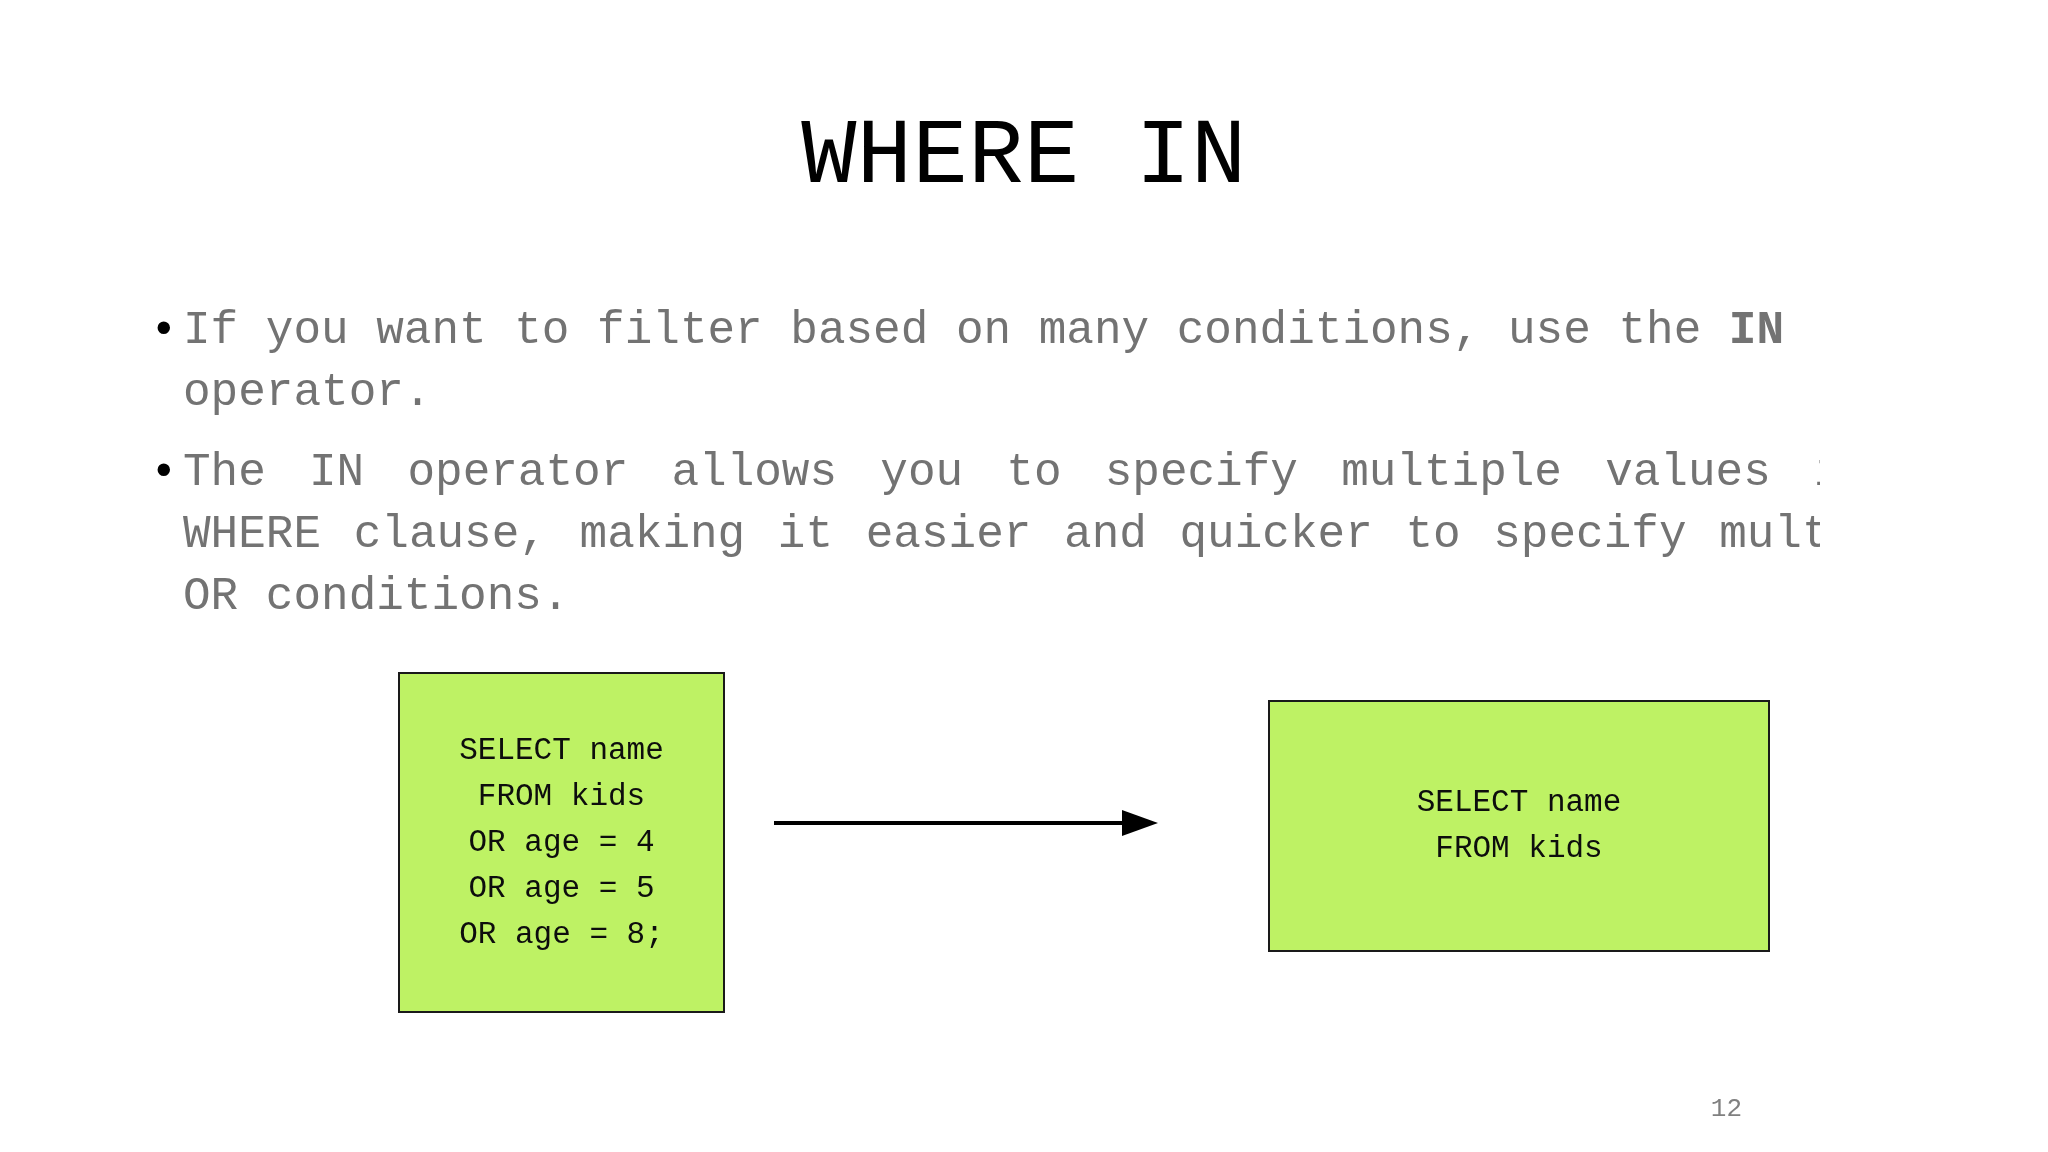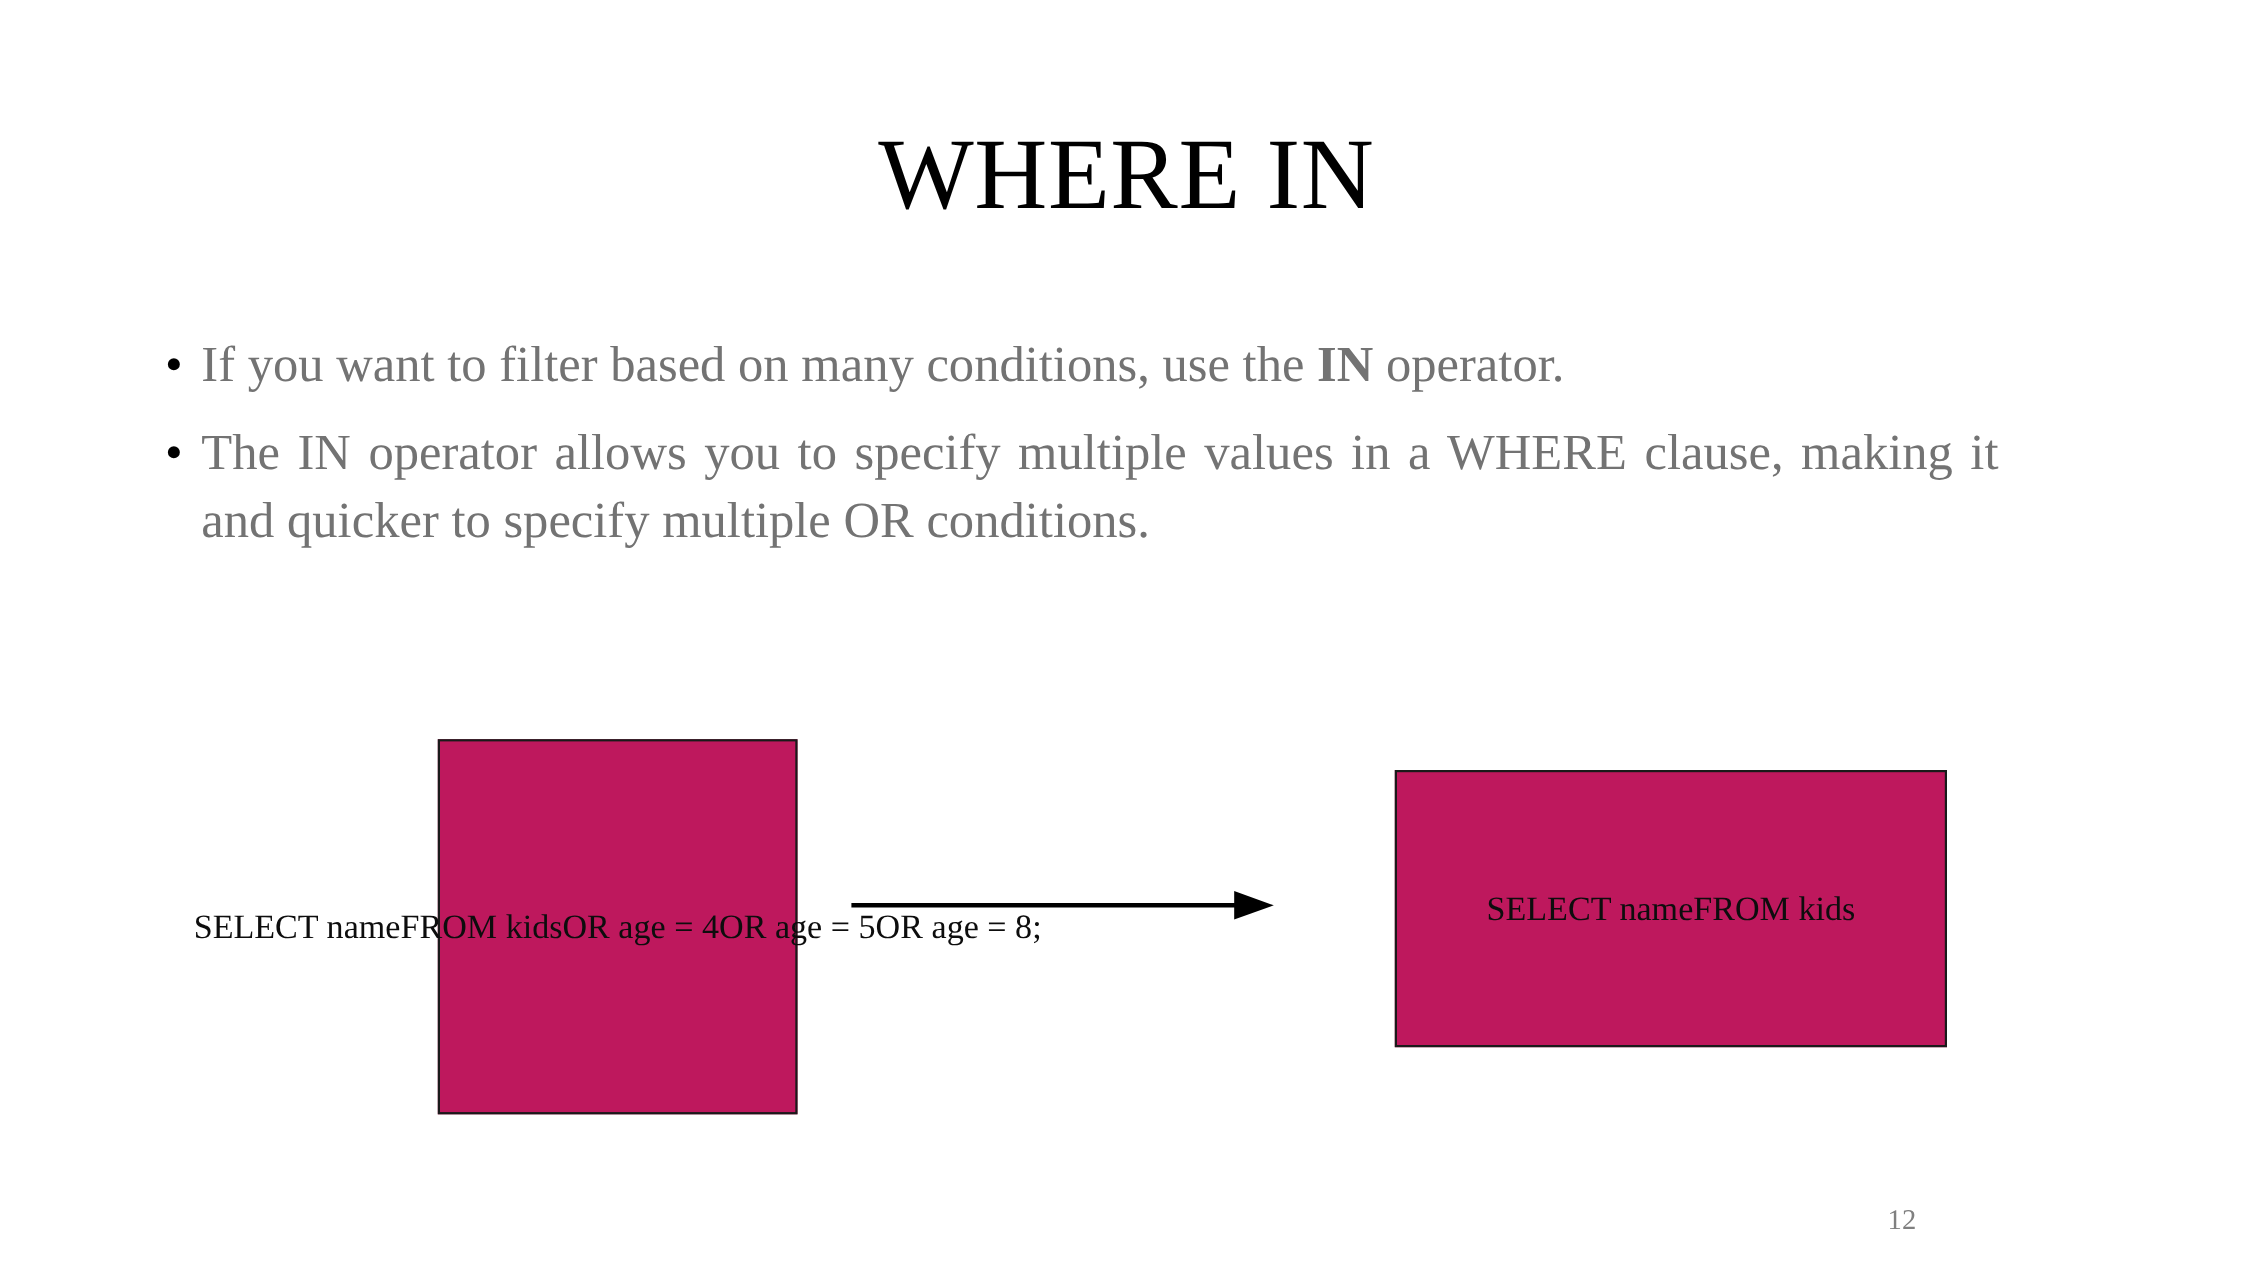--- a/index.html
+++ b/index.html
@@ -8,21 +8,21 @@
     padding: 0;
     background: #ffffff;
   }
 
   #slide {
     position: relative;
     width: 1820px;
     height: 1152px;
     background: #ffffff;
     overflow: hidden;
-    font-family: Liberation Serif, serif;
+    font-family: Liberation Mono, monospace;
     color: #000000;
   }
 
   
   #slide-title {
     position: absolute;
     left: 0;
     top: 110px;
     width: 2048px;
     text-align: center;
@@ -69,24 +69,25 @@
     text-align-last: left;
   }
 
   .bullet-text b {
     font-weight: 700;
   }
 
   
   .code-box {
     position: absolute;
-    background: #be185d;
+    background: #bef264;
     border: 2px solid #1a1a1a;
     box-sizing: border-box;
     display: flex;
+    flex-direction: column;
     align-items: center;
     justify-content: center;
     font-size: 31px;
     line-height: 46px;
     color: #0d0d0d;
     text-align: center;
   }
 
   #code-box-left {
     left: 398px;

